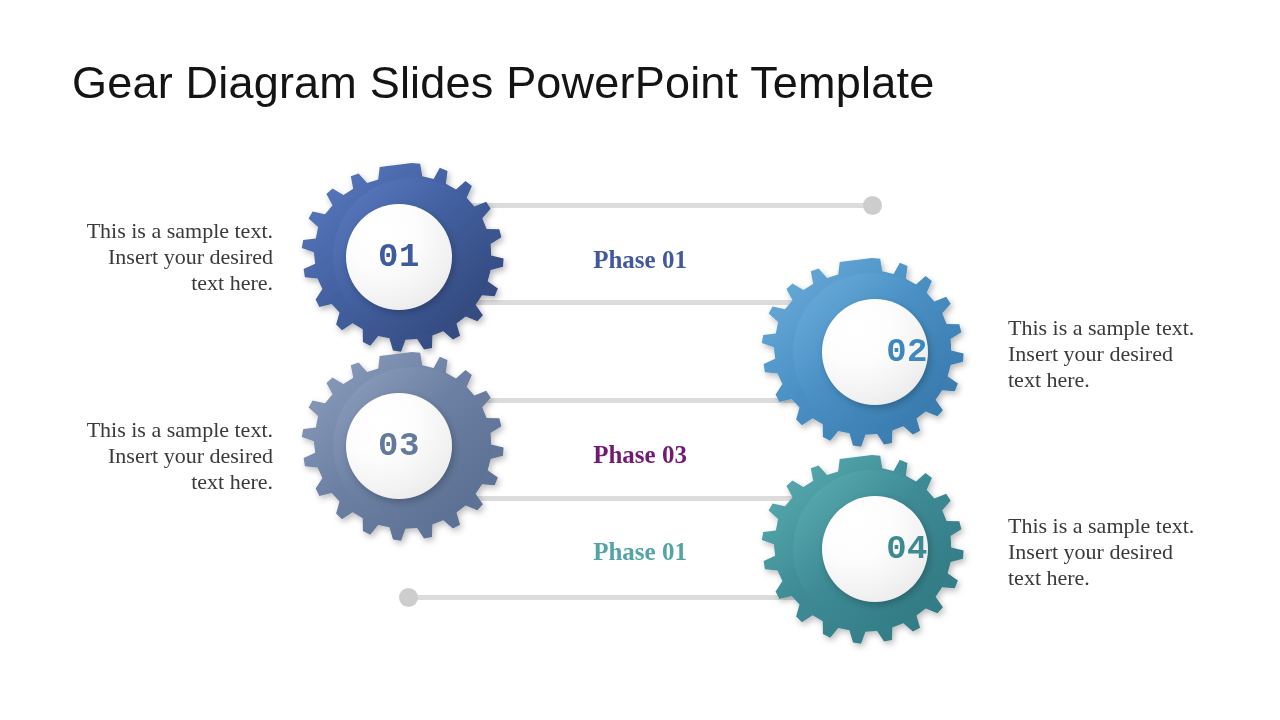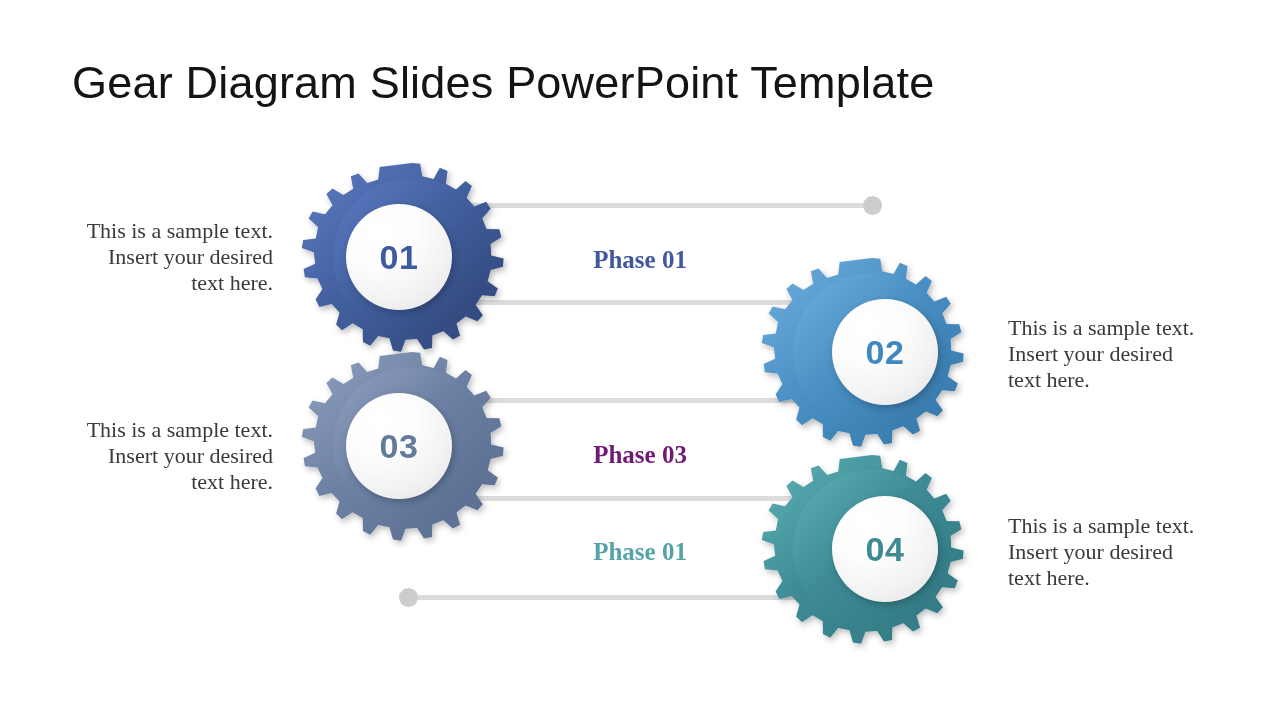--- a/index.html
+++ b/index.html
@@ -70,28 +70,28 @@
     border-radius: 50%;
     top: 41px;
     background:
       radial-gradient(circle at 32% 26%, #ffffff 0%, #fdfdfd 34%, #f2f2f2 66%, #e2e2e2 100%);
     box-shadow: 2px 3px 7px rgba(0,0,0,0.22);
     display: flex;
     align-items: center;
     justify-content: center;
   }
   .gear-hub-left  { left: 28px; }
-  .gear-hub-right { left: 54px; }
+  .gear-hub-right { left: 44px; justify-content: flex-end; }
 
   .gear-number {
     font-size: 34px;
     font-weight: bold;
     letter-spacing: 0.5px;
     line-height: 1;
-    font-family: Liberation Sans, sans-serif;
+    font-family: Liberation Mono, monospace;
   }
 
   
   .phase-label {
     position: absolute;
     font-size: 25px;
     font-weight: bold;
     white-space: nowrap;
     font-family: Liberation Serif, serif;
     text-align: center;

